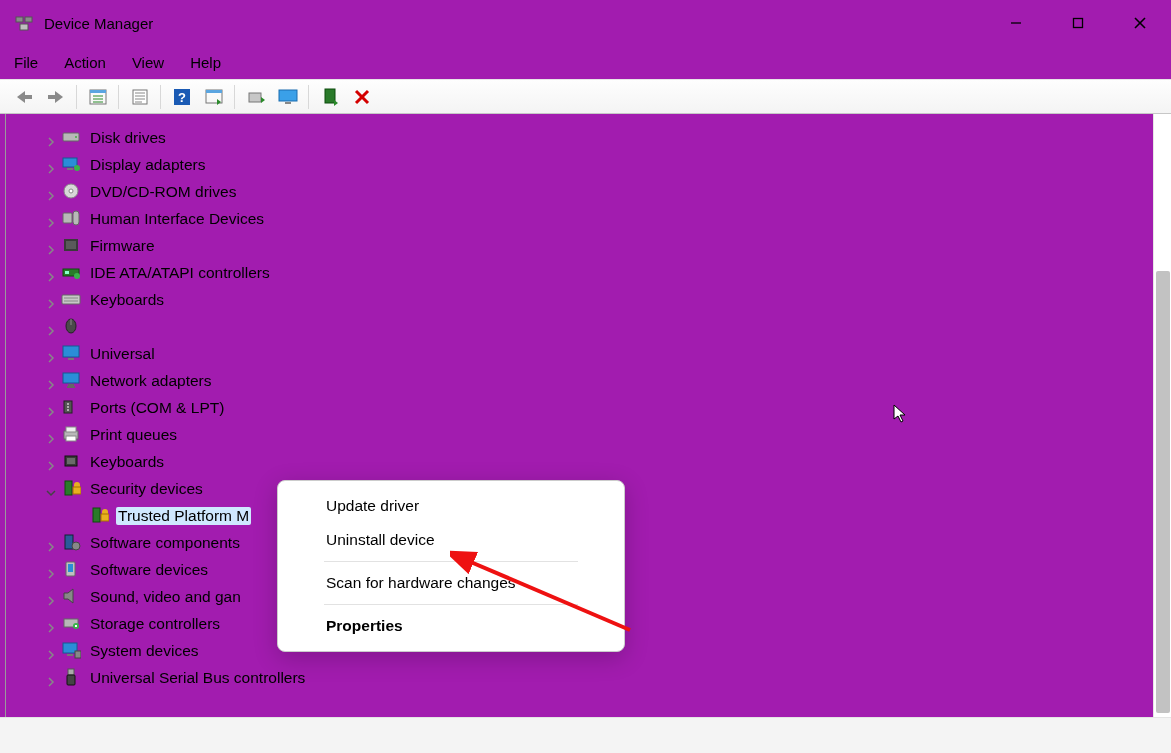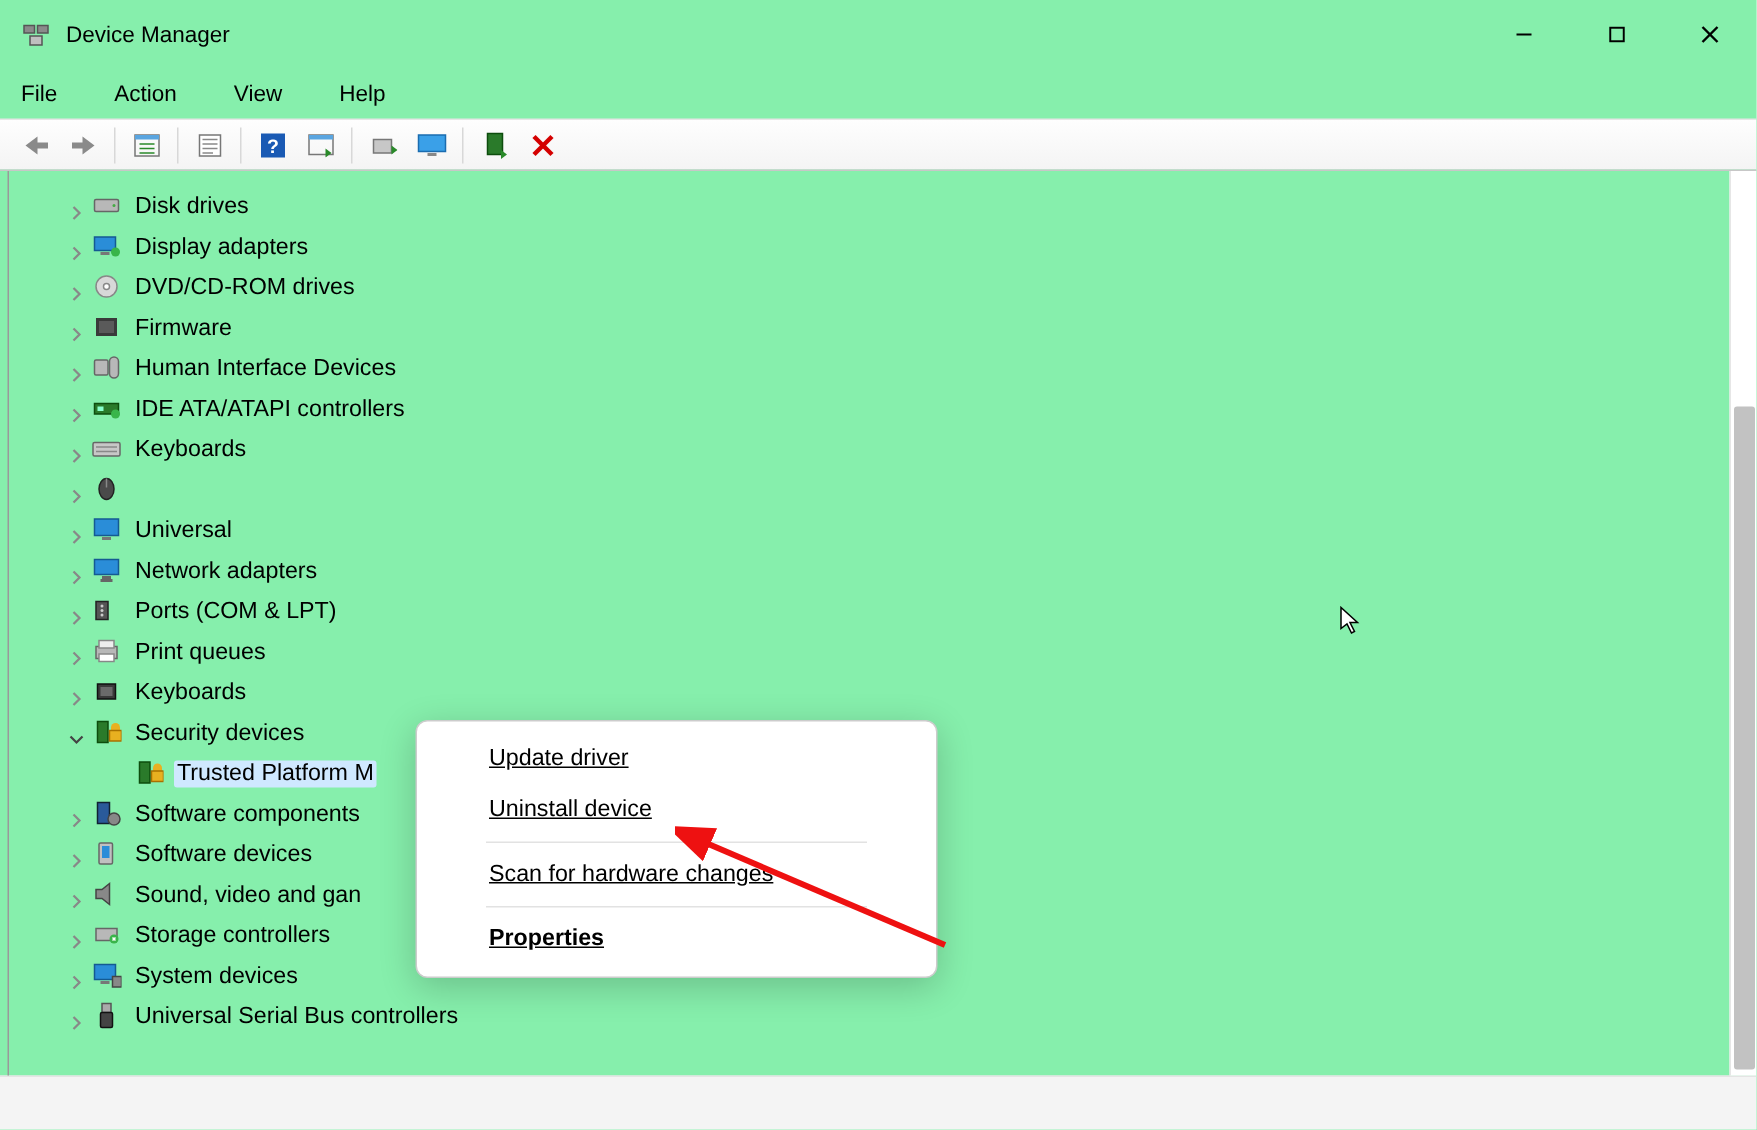--- a/index.html
+++ b/index.html
@@ -1,29 +1,29 @@
 <!DOCTYPE html>
 <html><head>
 <meta charset="utf-8">
 <style>
 * { box-sizing: border-box; margin: 0; padding: 0; font-family: "Segoe UI", Tahoma, sans-serif; }
 html, body { width: 1171px; height: 753px; background: #fff; overflow: hidden; }
 
-.window { width: 1171px; height: 753px; display: flex; flex-direction: column; background: #86efac; }
+.window { width: 1171px; height: 753px; display: flex; flex-direction: column; background: #a21caf; }
 
 
 .titlebar { height: 46px; display: flex; align-items: center; padding-left: 14px; }
 .titlebar .app-icon { width: 20px; height: 20px; margin-right: 10px; display:flex; align-items:center; justify-content:center; }
 .titlebar .title { font-size: 15px; color: #000; flex: 0 0 auto; }
 .titlebar .spacer { flex: 1; }
 .titlebar .win-btn { width: 62px; height: 46px; display: flex; align-items: center; justify-content: center; cursor: default; }
 .titlebar .win-btn svg { stroke: #000; }
 
 
-.menubar { height: 34px; border-bottom: 1px solid #e6e6e6; display: flex; align-items: center; padding: 0 14px; gap: 38px; font-size: 15px; }
+.menubar { height: 34px; border-bottom: 1px solid #e6e6e6; display: flex; align-items: center; padding: 0 14px; gap: 26px; font-size: 15px; }
 .menubar span { cursor: default; }
 
 
 .toolbar { height: 34px; border-bottom: 1px solid #c7c7c7; display: flex; align-items: center; padding: 0 8px; gap: 0; background: linear-gradient(#fefefe,#f4f4f4); }
 .toolbar .tbtn { width: 32px; height: 30px; display:flex; align-items:center; justify-content:center; cursor:default; }
 .toolbar .sep { width: 2px; height: 24px; border-left: 1px solid #d8d8d8; margin: 0 4px; }
 
 
 .content { flex: 1; display: flex; position: relative; }
 .pane-border-left { width: 6px; border-right: 1px solid #9a9a9a; }
@@ -32,21 +32,21 @@
 .tree-row { height: 27px; display: flex; align-items: flex-end; white-space: nowrap; }
 .tree-row.child { padding-left: 28px; }
 .tree-row.selected .lbl { background: #cfe8ff; border-radius: 2px; padding: 0 2px; }
 .chevron { width: 18px; display:flex; justify-content:center; align-items:center; color:#555; cursor:default; }
 .chevron.none { visibility:hidden; }
 .node-icon { width: 22px; height: 20px; margin-right: 6px; display:flex; align-items:center; justify-content:center; }
 .lbl { padding: 0 2px; }
 
 
 .context-menu { position: absolute; left: 271px; top: 366px; width: 348px; background: #fff; border: 1px solid #ccc; border-radius: 8px; box-shadow: 0 6px 24px rgba(0,0,0,0.2); padding: 8px 0; z-index: 10; }
-.context-menu .mi { padding: 8px 48px; font-size: 15.5px; cursor: default; text-decoration: underline; }
+.context-menu .mi { padding: 8px 48px; font-size: 15.5px; cursor: default; }
 .context-menu .msep { height: 1px; background: #e2e2e2; margin: 4px 46px; }
 .context-menu .bold { font-weight: 700; }
 
 
 .arrow { position:absolute; left:444px; top:436px; z-index:20; pointer-events:none; }
 
 
 .cursor { position:absolute; left:887px; top:290px; z-index:5; }
 
 
@@ -220,39 +220,39 @@
     <span class="lbl">DVD/CD-ROM drives</span>
   </div>
           <div class="tree-row">
     <span class="chevron">
               <svg width="10" height="10">
                 <path d="M3 1 L7 5 L3 9" fill="none" stroke="#888" stroke-width="1.5"></path>
               </svg>
             </span>
     <span class="node-icon">
               <svg width="20" height="18" viewBox="0 0 20 18">
+                <rect x="2" y="4" width="9" height="10" rx="1" fill="#b8b8b8" stroke="#666"></rect>
+                <rect x="12" y="2" width="6" height="14" rx="3" fill="#b8b8b8" stroke="#666"></rect>
+              </svg>
+            </span>
+    <span class="lbl">Human Interface Devices</span>
+  </div>
+          <div class="tree-row">
+    <span class="chevron">
+              <svg width="10" height="10">
+                <path d="M3 1 L7 5 L3 9" fill="none" stroke="#888" stroke-width="1.5"></path>
+              </svg>
+            </span>
+    <span class="node-icon">
+              <svg width="20" height="18" viewBox="0 0 20 18">
                 <rect x="3" y="3" width="14" height="12" fill="#3a3a3a"></rect>
                 <rect x="5" y="5" width="10" height="8" fill="#5a5a5a"></rect>
               </svg>
             </span>
     <span class="lbl">Firmware</span>
-  </div>
-          <div class="tree-row">
-    <span class="chevron">
-              <svg width="10" height="10">
-                <path d="M3 1 L7 5 L3 9" fill="none" stroke="#888" stroke-width="1.5"></path>
-              </svg>
-            </span>
-    <span class="node-icon">
-              <svg width="20" height="18" viewBox="0 0 20 18">
-                <rect x="2" y="4" width="9" height="10" rx="1" fill="#b8b8b8" stroke="#666"></rect>
-                <rect x="12" y="2" width="6" height="14" rx="3" fill="#b8b8b8" stroke="#666"></rect>
-              </svg>
-            </span>
-    <span class="lbl">Human Interface Devices</span>
   </div>
           <div class="tree-row">
     <span class="chevron">
               <svg width="10" height="10">
                 <path d="M3 1 L7 5 L3 9" fill="none" stroke="#888" stroke-width="1.5"></path>
               </svg>
             </span>
     <span class="node-icon">
               <svg width="20" height="18" viewBox="0 0 20 18">
                 <rect x="2" y="6" width="16" height="7" fill="#2a7a2a" stroke="#0d4d0d"></rect>

